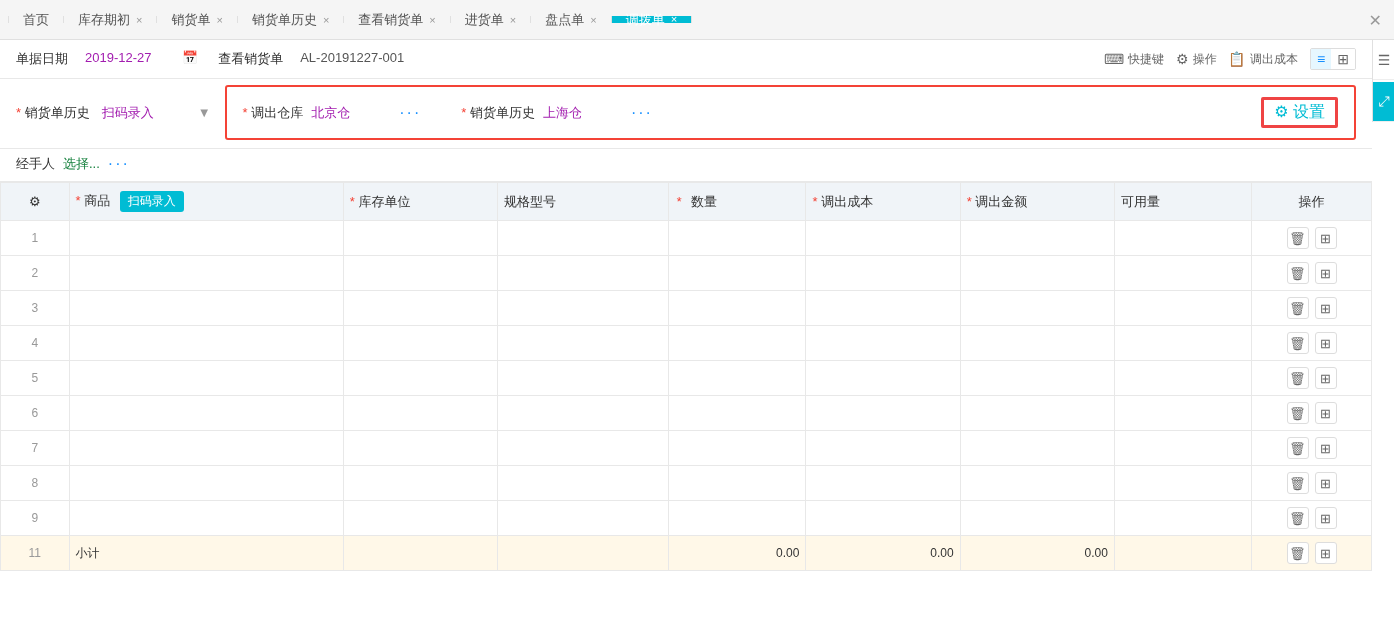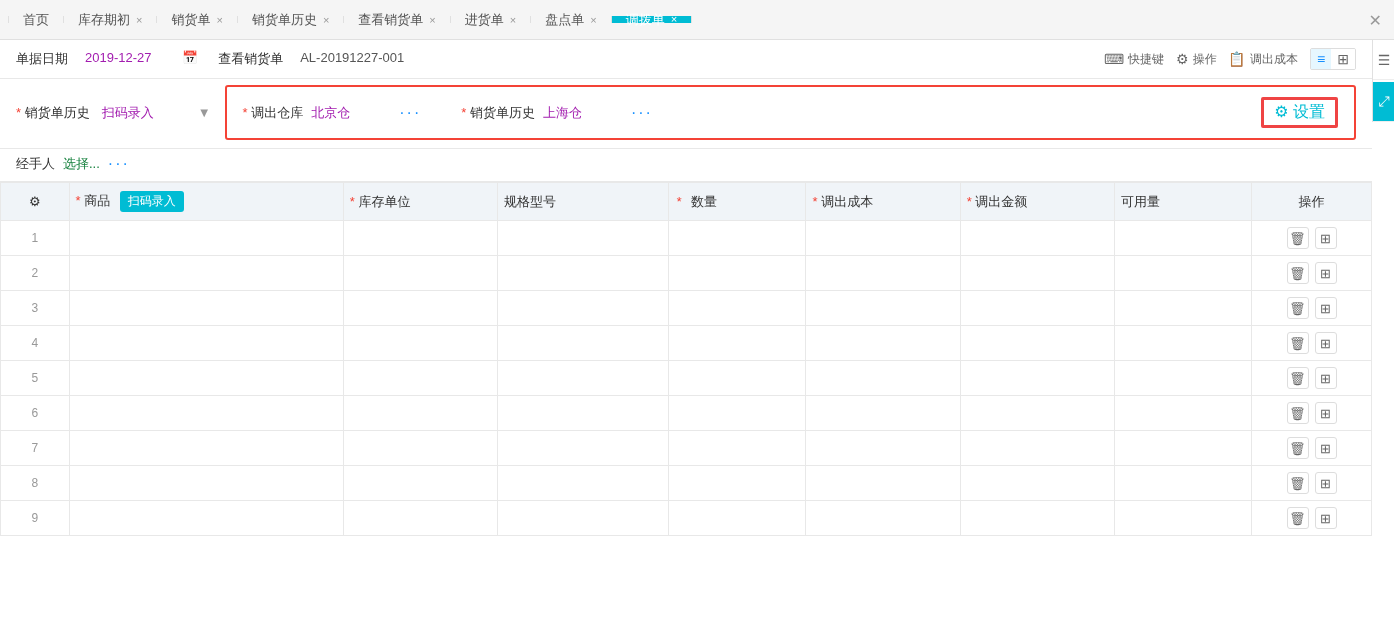--- a/index.html
+++ b/index.html
@@ -489,20 +489,36 @@
       <td></td>
       <td></td>
       <td></td>
       <td>
         <div class="ops-cell">
           <div class="icon-btn">🗑</div>
           <div class="icon-btn">⊞</div>
         </div>
       </td>
     </tr>
+          <tr class="subtotal-row">
+      <td class="row-num">11</td>
+      <td>小计</td>
+      <td></td>
+      <td></td>
+      <td style="text-align:right;">0.00</td>
+      <td style="text-align:right;">0.00</td>
+      <td style="text-align:right;">0.00</td>
+      <td></td>
+      <td>
+        <div class="ops-cell">
+          <div class="icon-btn">🗑</div>
+          <div class="icon-btn">⊞</div>
+        </div>
+      </td>
+    </tr>
         </tbody>
     </table>
   </div>
 </div>
 
 <div class="right-sidebar">
   <div class="sidebar-icon">☰</div>
   <div class="sidebar-icon highlight-green">⤢</div>
 </div>
 

